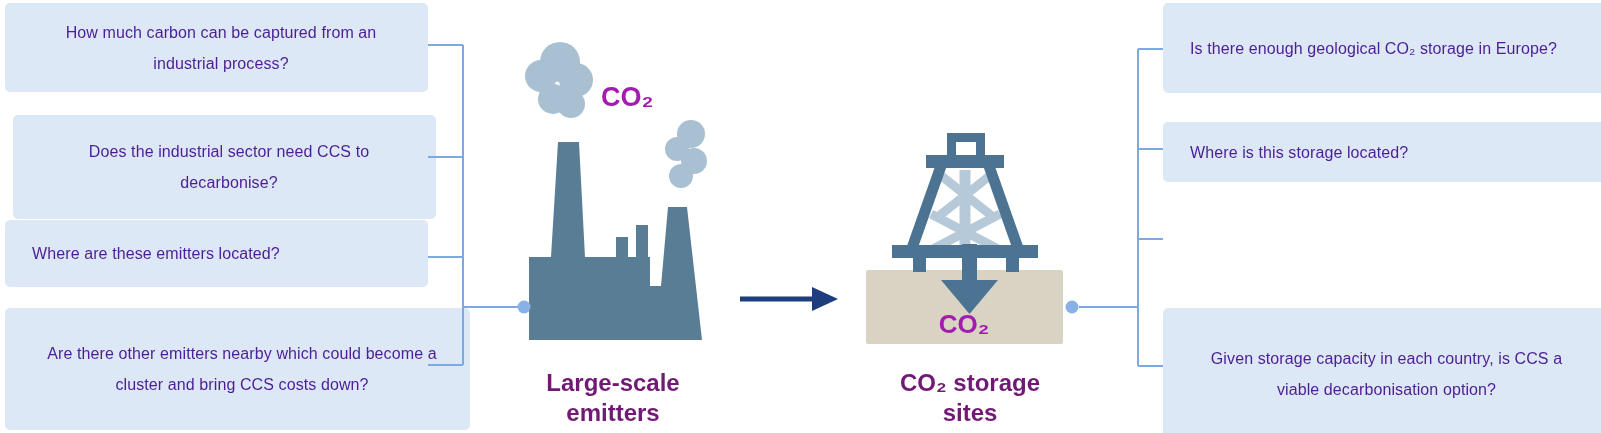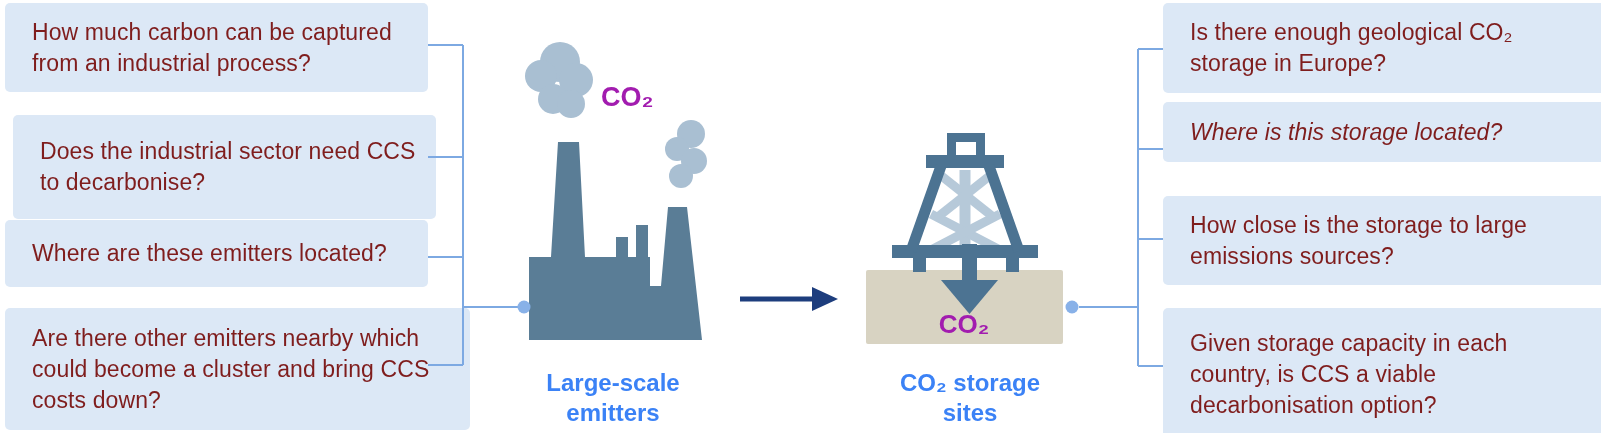--- a/index.html
+++ b/index.html
@@ -14,34 +14,35 @@
     position:absolute;
     background:#dce8f6;
     border-radius:5px;
     display:flex;
     align-items:center;
     box-sizing:border-box;
     padding-left:27px;
     padding-right:18px;
   }
   .qcard span{
-    color:#7f1d1d;
-    font-size:23px;
+    color:#4c1d95;
+    font-size:16px;
     line-height:31px;
     letter-spacing:0.1px;
+    text-align:center;
   }
   .svg-layer{position:absolute;left:0;top:0;}
   .co2-tag{
     position:absolute;
     color:#a21caf;
     font-weight:bold;
   }
   .caption{
     position:absolute;
-    color:#3b82f6;
+    color:#701a75;
     font-weight:bold;
     font-size:24px;
     line-height:30px;
     text-align:center;
   }
   .caption span{display:block;}
 </style>
 </head>
 <body>
 
@@ -56,25 +57,22 @@
   <div class="qcard" style="left:5px;top:220px;width:423px;height:67px;">
     <span>Where are these emitters located?</span>
   </div>
   <div class="qcard" style="left:5px;top:308px;width:465px;height:122px;">
     <span>Are there other emitters nearby which could become a cluster and bring CCS costs down?</span>
   </div>
 
   <div class="qcard" style="left:1163px;top:3px;width:438px;height:90px;border-top-right-radius:0;border-bottom-right-radius:0;">
     <span>Is there enough geological CO₂ storage in Europe?</span>
   </div>
-  <div class="qcard" style="left:1163px;top:102px;width:438px;height:60px;border-top-right-radius:0;border-bottom-right-radius:0;font-style:italic;">
+  <div class="qcard" style="left:1163px;top:122px;width:438px;height:60px;border-top-right-radius:0;border-bottom-right-radius:0;">
     <span>Where is this storage located?</span>
-  </div>
-  <div class="qcard" style="left:1163px;top:196px;width:438px;height:89px;border-top-right-radius:0;border-bottom-right-radius:0;">
-    <span>How close is the storage to large emissions sources?</span>
   </div>
   <div class="qcard" style="left:1163px;top:308px;width:438px;height:132px;border-top-right-radius:0;border-bottom-right-radius:0;">
     <span>Given storage capacity in each country, is CCS a viable decarbonisation option?</span>
   </div>
 
   <svg class="svg-layer" width="1601" height="433" viewBox="0 0 1601 433">
 
     <g fill="#a9bfd2">
       <circle cx="560" cy="62" r="20"></circle>
       <circle cx="541" cy="76" r="16"></circle>

